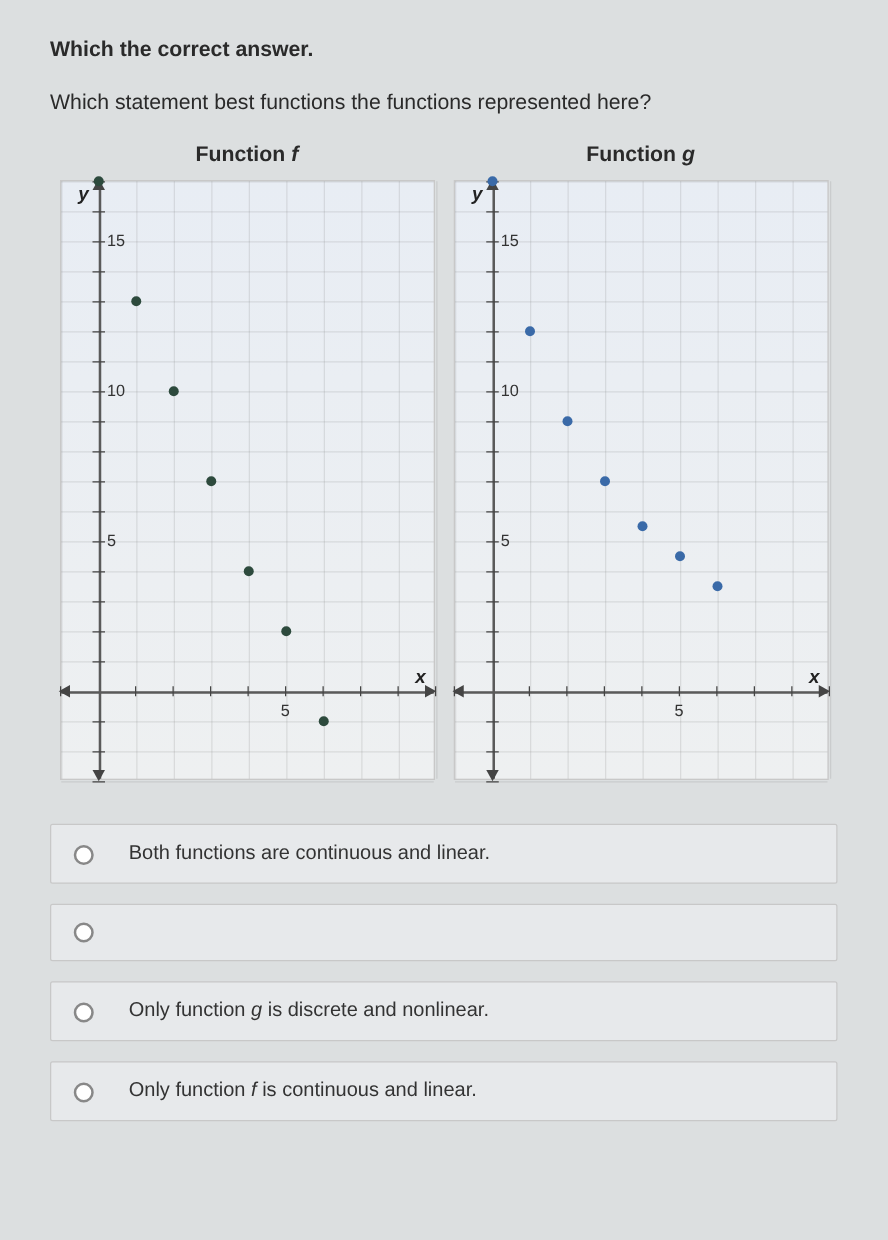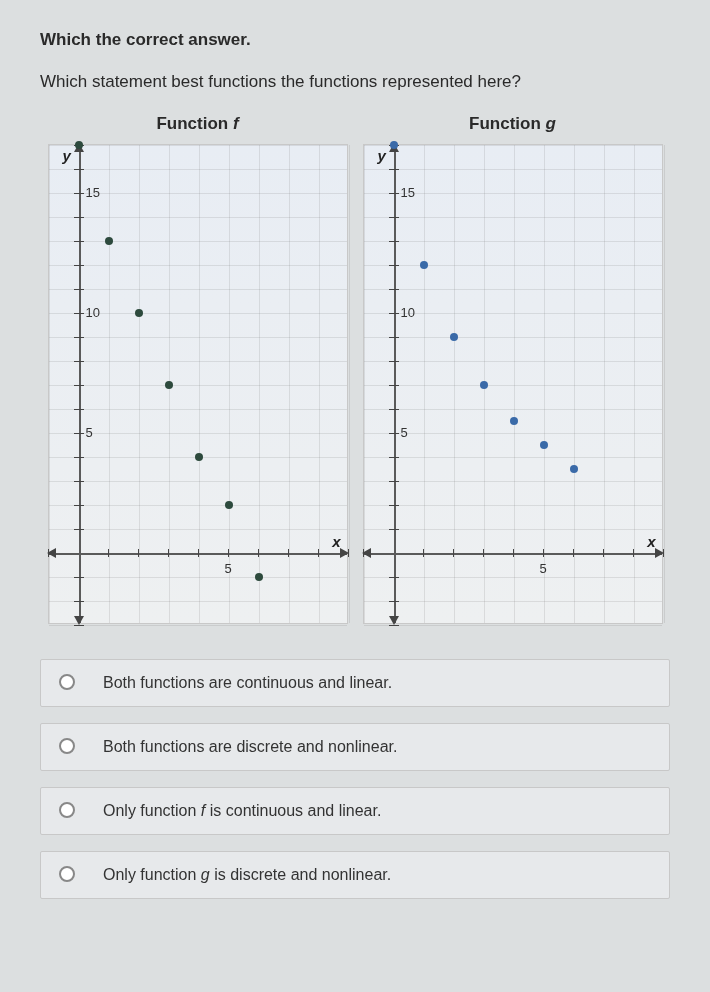--- a/index.html
+++ b/index.html
@@ -82,21 +82,21 @@
     transform: translate(-50%, -50%);
   }
   .tick-mark-x { position:absolute; width:1px; height:8px; background:#444; }
   .tick-mark-y { position:absolute; height:1.5px; width:10px; background:#444; }
 
   .options {
     margin-top: 35px;
   }
   .option-row {
     display: flex;
-    align-items: flex-start;
+    align-items: flex-end;
     background: #e7e9eb;
     border: 1px solid #c8c8c8;
     border-radius: 2px;
     padding: 14px 18px;
     margin-bottom: 16px;
     font-size: 16px;
     color: #333;
   }
   .radio {
     width: 16px;
@@ -290,23 +290,22 @@
   </div>
 </div>
 
 <div class="options">
   <div class="option-row">
     <span class="radio"></span>
     <span class="option-text">Both functions are continuous and linear.</span>
   </div>
   <div class="option-row">
     <span class="radio"></span>
-    <span class="option-text">Both functions are discrete and nonlinear.</span>
+  </div>
+  <div class="option-row">
+    <span class="radio"></span>
+    <span class="option-text">Only function <em>g</em> is discrete and nonlinear.</span>
   </div>
   <div class="option-row">
     <span class="radio"></span>
     <span class="option-text">Only function <em>f</em> is continuous and linear.</span>
   </div>
-  <div class="option-row">
-    <span class="radio"></span>
-    <span class="option-text">Only function <em>g</em> is discrete and nonlinear.</span>
-  </div>
 </div>
 
 </body></html>

